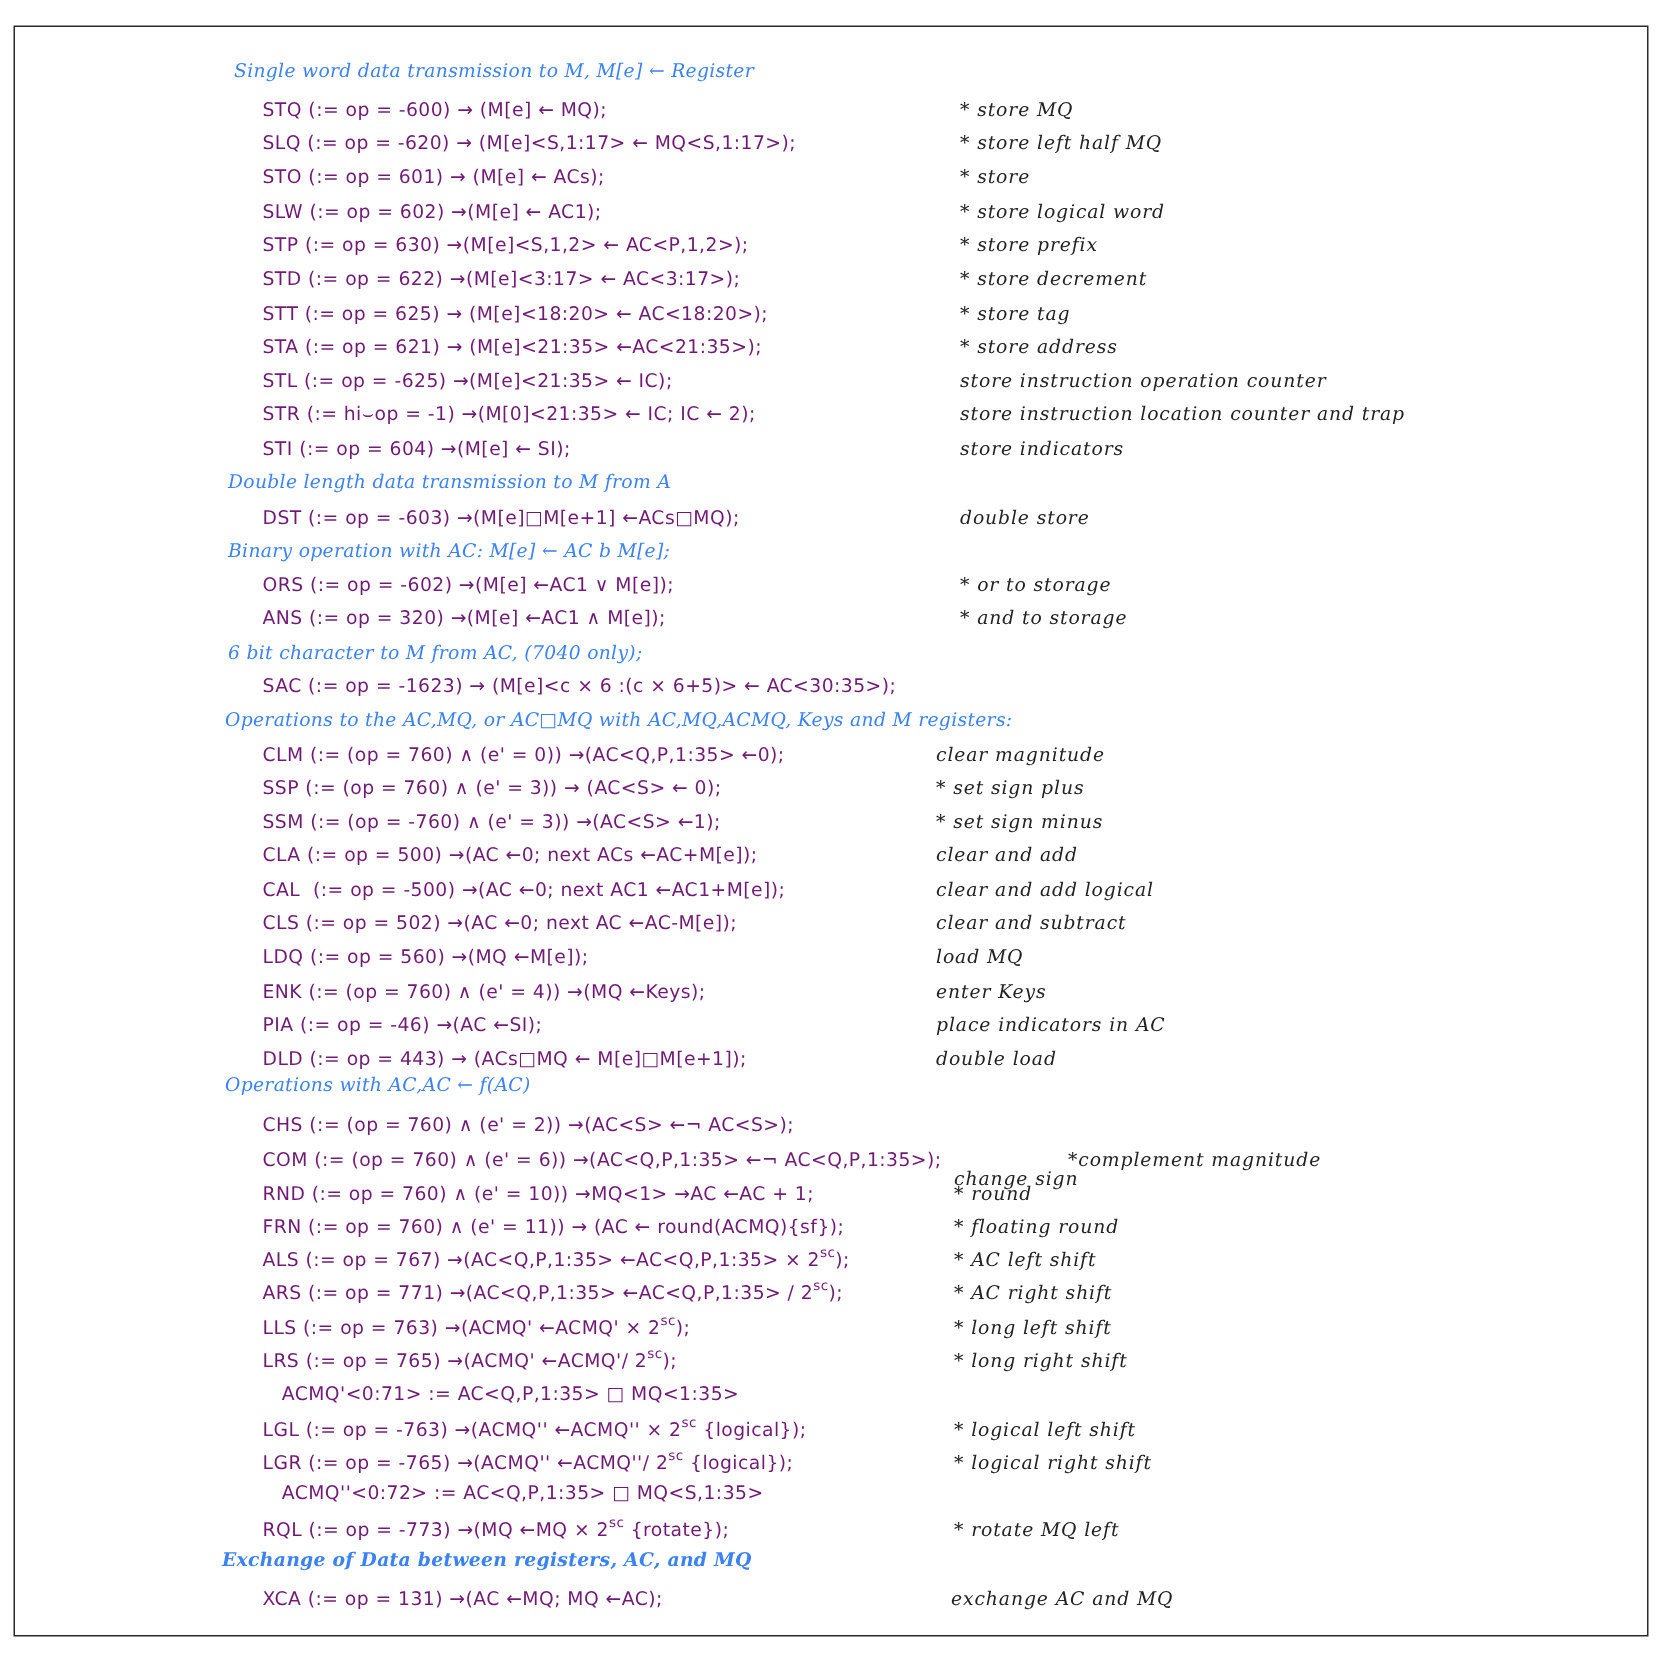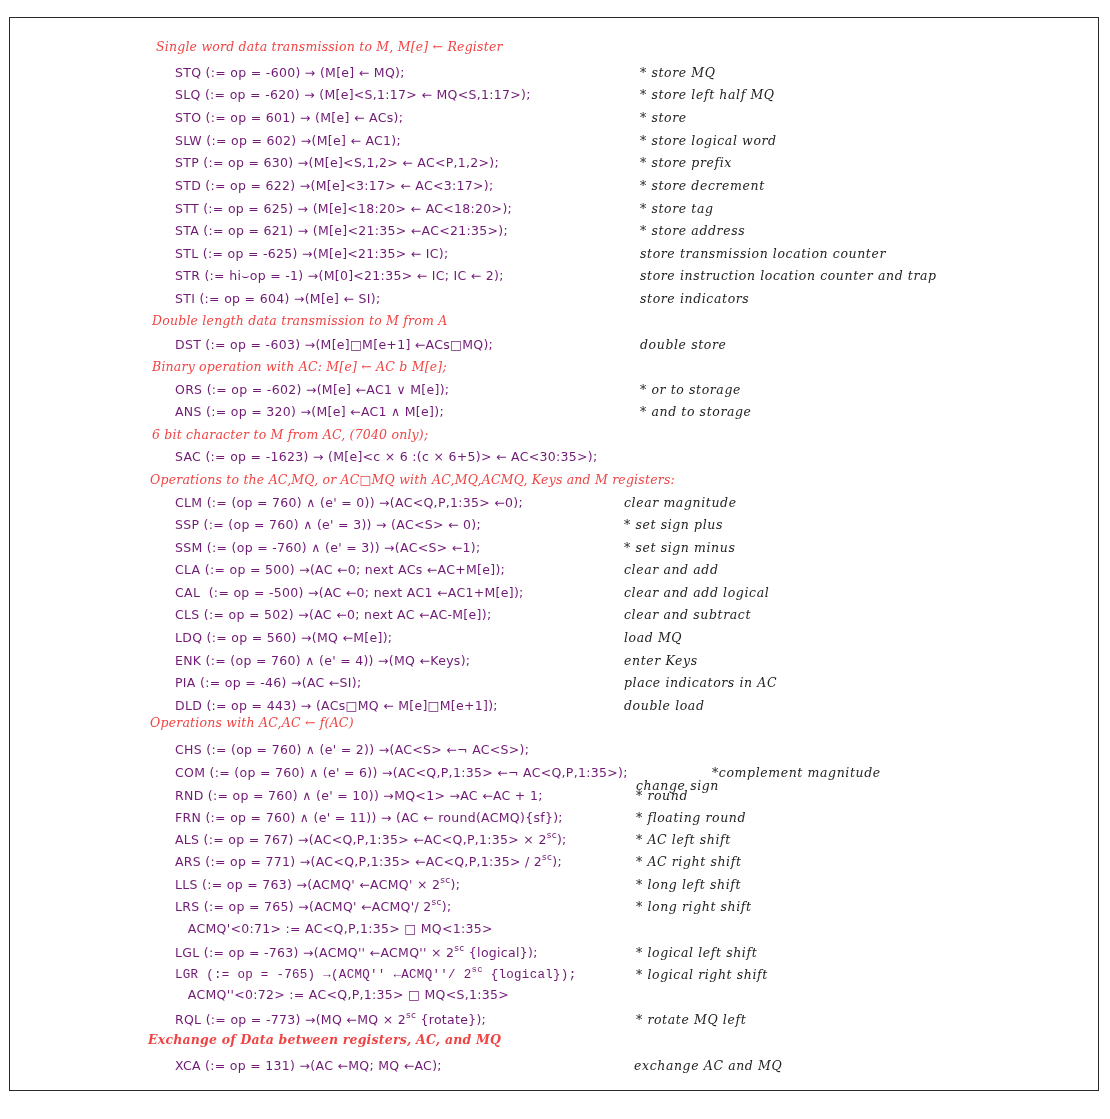--- a/index.html
+++ b/index.html
@@ -5,21 +5,21 @@
   html, body { margin: 0; padding: 0; background: #ffffff; }
   body { width: 1110px; height: 1119px; position: relative; overflow: hidden; color: #1a1a1a; }
   .frame {
     position: absolute; left: 9px; top: 17px; width: 1090px; height: 1074px;
     border: 1.5px solid #2a2a2a; box-sizing: border-box;
   }
   .line {
     position: absolute; white-space: pre; line-height: 18px; height: 18px;
   }
   .hdr {
-    font-family: "DejaVu Serif", serif; font-style: italic; font-size: 12.5px; color: #ef4444;
+    font-family: "DejaVu Serif", serif; font-style: italic; font-size: 12.5px; color: #3b82f6;
     letter-spacing: 0.2px;
   }
   .code {
     font-family: "DejaVu Sans", sans-serif; font-size: 12.5px; color: #701a75; letter-spacing: 0.3px;
   }
   .cmt {
     font-family: "DejaVu Serif", serif; font-style: italic; font-size: 12.5px; color: #222;
     letter-spacing: 0.6px;
   }
   sup { font-size: 9px; vertical-align: 6px; line-height: 0; }
@@ -41,21 +41,21 @@
     <div class="line cmt" style="left: 640px; top: 132px;">* store logical word</div>
     <div class="line code" style="left: 175px; top: 154px;"><span>STP (:= op = 630) →(M[e]&lt;S,1,2&gt; ← AC&lt;P,1,2&gt;);</span></div>
     <div class="line cmt" style="left: 640px; top: 154px;">* store prefix</div>
     <div class="line code" style="left: 175px; top: 177px;"><span>STD (:= op = 622) →(M[e]&lt;3:17&gt; ← AC&lt;3:17&gt;);</span></div>
     <div class="line cmt" style="left: 640px; top: 177px;">* store decrement</div>
     <div class="line code" style="left: 175px; top: 200px;"><span>STT (:= op = 625) → (M[e]&lt;18:20&gt; ← AC&lt;18:20&gt;);</span></div>
     <div class="line cmt" style="left: 640px; top: 200px;">* store tag</div>
     <div class="line code" style="left: 175px; top: 222px;"><span>STA (:= op = 621) → (M[e]&lt;21:35&gt; ←AC&lt;21:35&gt;);</span></div>
     <div class="line cmt" style="left: 640px; top: 222px;">* store address</div>
     <div class="line code" style="left: 175px; top: 245px;"><span>STL (:= op = -625) →(M[e]&lt;21:35&gt; ← IC);</span></div>
-    <div class="line cmt" style="left: 640px; top: 245px;">store transmission location counter</div>
+    <div class="line cmt" style="left: 640px; top: 245px;">store instruction operation counter</div>
     <div class="line code" style="left: 175px; top: 267px;"><span>STR (:= hi⌣op = -1) →(M[0]&lt;21:35&gt; ← IC; IC ← 2);</span></div>
     <div class="line cmt" style="left: 640px; top: 267px;">store instruction location counter and trap</div>
     <div class="line code" style="left: 175px; top: 290px;"><span>STI (:= op = 604) →(M[e] ← SI);</span></div>
     <div class="line cmt" style="left: 640px; top: 290px;">store indicators</div>
     <div class="line hdr" style="left: 152px; top: 312px;">Double length data transmission to M from A</div>
     <div class="line code" style="left: 175px; top: 336px;"><span>DST (:= op = -603) →(M[e]□M[e+1] ←ACs□MQ);</span></div>
     <div class="line cmt" style="left: 640px; top: 336px;">double store</div>
     <div class="line hdr" style="left: 152px; top: 358px;">Binary operation with AC: M[e] ← AC b M[e];</div>
     <div class="line code" style="left: 175px; top: 381px;"><span>ORS (:= op = -602) →(M[e] ←AC1 ∨ M[e]);</span></div>
     <div class="line cmt" style="left: 640px; top: 381px;">* or to storage</div>
@@ -97,21 +97,21 @@
     <div class="line cmt" style="left: 636px; top: 831px;">* AC left shift</div>
     <div class="line code" style="left: 175px; top: 853px;"><span>ARS (:= op = 771) →(AC&lt;Q,P,1:35&gt; ←AC&lt;Q,P,1:35&gt; / 2</span><sup>sc</sup><span>);</span></div>
     <div class="line cmt" style="left: 636px; top: 853px;">* AC right shift</div>
     <div class="line code" style="left: 175px; top: 876px;"><span>LLS (:= op = 763) →(ACMQ' ←ACMQ' × 2</span><sup>sc</sup><span>);</span></div>
     <div class="line cmt" style="left: 636px; top: 876px;">* long left shift</div>
     <div class="line code" style="left: 175px; top: 898px;"><span>LRS (:= op = 765) →(ACMQ' ←ACMQ'/ 2</span><sup>sc</sup><span>);</span></div>
     <div class="line cmt" style="left: 636px; top: 898px;">* long right shift</div>
     <div class="line code" style="left: 175px; top: 920px;"><span>   ACMQ'&lt;0:71&gt; := AC&lt;Q,P,1:35&gt; □ MQ&lt;1:35&gt;</span></div>
     <div class="line code" style="left: 175px; top: 944px;"><span>LGL (:= op = -763) →(ACMQ'' ←ACMQ'' × 2</span><sup>sc</sup><span> {logical});</span></div>
     <div class="line cmt" style="left: 636px; top: 944px;">* logical left shift</div>
-    <div class="line code" style="left: 175px; top: 966px; font-family: Liberation Mono, monospace;"><span>LGR (:= op = -765) →(ACMQ'' ←ACMQ''/ 2</span><sup>sc</sup><span> {logical});</span></div>
+    <div class="line code" style="left: 175px; top: 966px;"><span>LGR (:= op = -765) →(ACMQ'' ←ACMQ''/ 2</span><sup>sc</sup><span> {logical});</span></div>
     <div class="line cmt" style="left: 636px; top: 966px;">* logical right shift</div>
     <div class="line code" style="left: 175px; top: 986px;"><span>   ACMQ''&lt;0:72&gt; := AC&lt;Q,P,1:35&gt; □ MQ&lt;S,1:35&gt;</span></div>
     <div class="line code" style="left: 175px; top: 1011px;"><span>RQL (:= op = -773) →(MQ ←MQ × 2</span><sup>sc</sup><span> {rotate});</span></div>
     <div class="line cmt" style="left: 636px; top: 1011px;">* rotate MQ left</div>
     <div class="line hdr" style="left: 148px; top: 1031px; font-weight: bold;">Exchange of Data between registers, AC, and MQ</div>
     <div class="line code" style="left: 175px; top: 1057px;"><span>XCA (:= op = 131) →(AC ←MQ; MQ ←AC);</span></div>
     <div class="line cmt" style="left: 634px; top: 1057px;">exchange AC and MQ</div>
   </div>
 
 </body></html>

